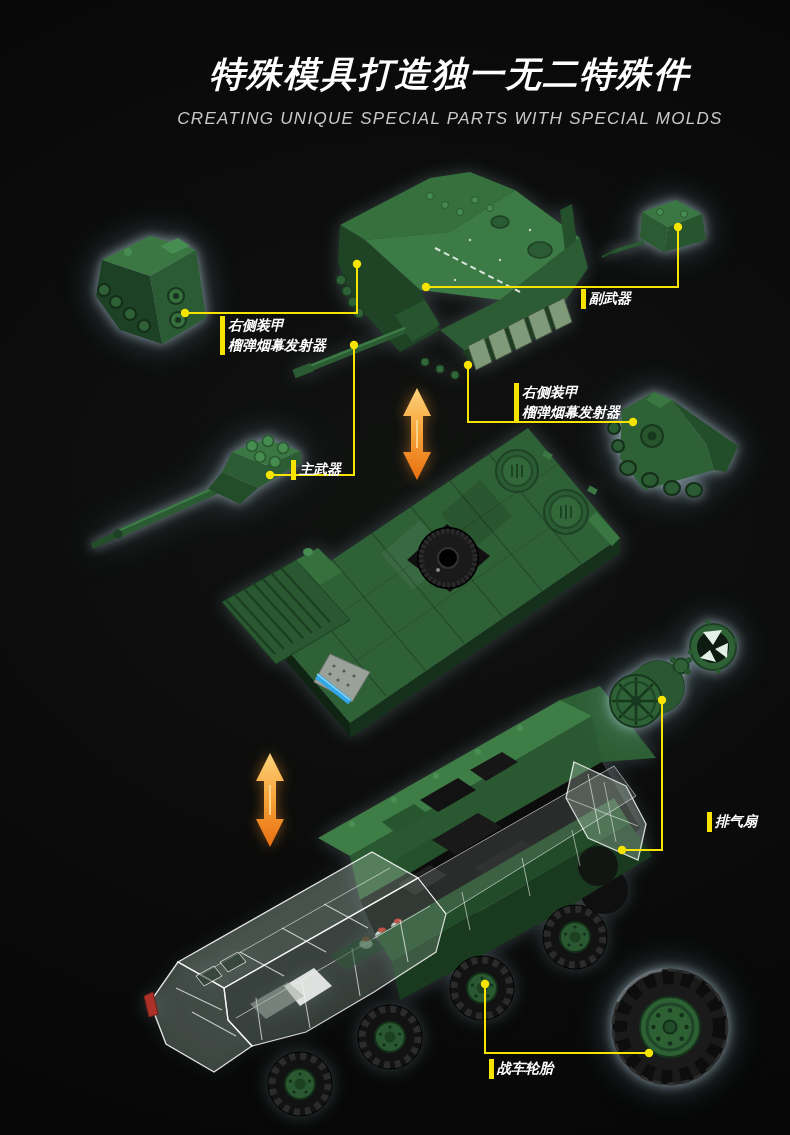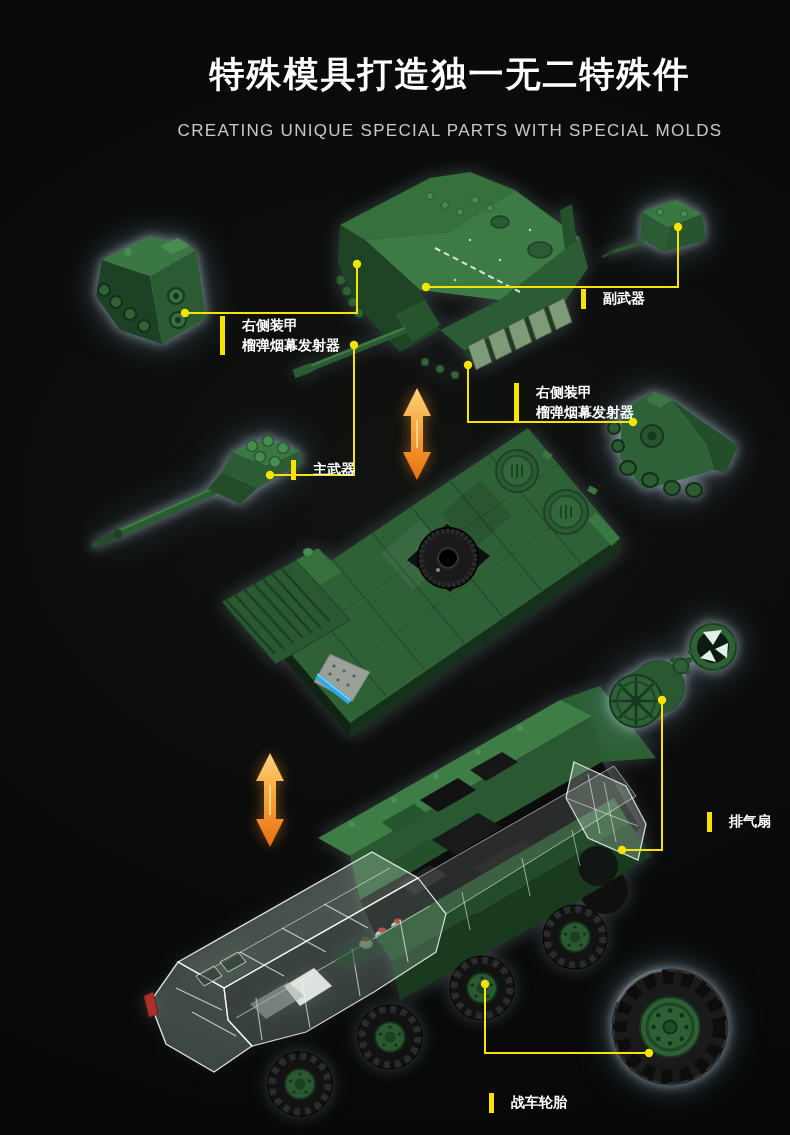--- a/index.html
+++ b/index.html
@@ -1,31 +1,32 @@
 <!DOCTYPE html>
 <html><head>
 <meta charset="utf-8">
 <style>
   html,body{margin:0;padding:0;background:#000;}
   .stage{
     position:relative;width:790px;height:1135px;overflow:hidden;
     background:radial-gradient(900px 720px at 52% 44%, #111311 0%, #0a0b0a 55%, #050605 100%);
     font-family:"Liberation Sans", sans-serif;
+    font-style:italic;
   }
   .scene{position:absolute;left:0;top:0;}
   .title-zh{
     position:absolute;left:120px;top:51px;width:660px;text-align:center;
     color:#ffffff;font-size:35px;font-weight:800;letter-spacing:2px;white-space:nowrap;
   }
   .title-en{
     position:absolute;left:120px;top:109px;width:660px;text-align:center;
-    color:#c9c9c9;font-size:17px;font-weight:500;letter-spacing:1.3px;white-space:nowrap;margin-top:12px;
+    color:#c9c9c9;font-size:17px;font-weight:500;letter-spacing:1.3px;white-space:nowrap;
   }
   .callout-label{
-    position:absolute;display:flex;gap:17px;align-items:stretch;
+    position:absolute;display:flex;gap:3px;align-items:stretch;
     color:#fff;font-size:14px;font-weight:700;line-height:1.4;
   }
   .callout-label .bar{width:5px;background:#f6e400;flex:0 0 5px;}
   .callout-label .lines div{white-space:nowrap;}
   .glow-strong{filter:drop-shadow(0 0 6px rgba(215,240,255,.55)) drop-shadow(0 0 18px rgba(165,205,240,.33));}
   .glow-soft{filter:drop-shadow(0 0 9px rgba(185,215,235,.25));}
   .glow-orange{filter:drop-shadow(0 0 7px rgba(255,150,40,.45));}
 </style>
 </head>
 <body>
@@ -416,20 +417,20 @@
   </span>
 </div>
 
 <div class="callout-label" style="left:707px;top:812px">
   <span class="bar"></span>
   <span class="lines">
     <div>排气扇</div>
   </span>
 </div>
 
-<div class="callout-label" style="left:489px;top:1093px">
+<div class="callout-label" style="left:489px;top:1059px">
   <span class="bar"></span>
   <span class="lines">
     <div>战车轮胎</div>
   </span>
 </div>
 
 </div>
 
 </body></html>

